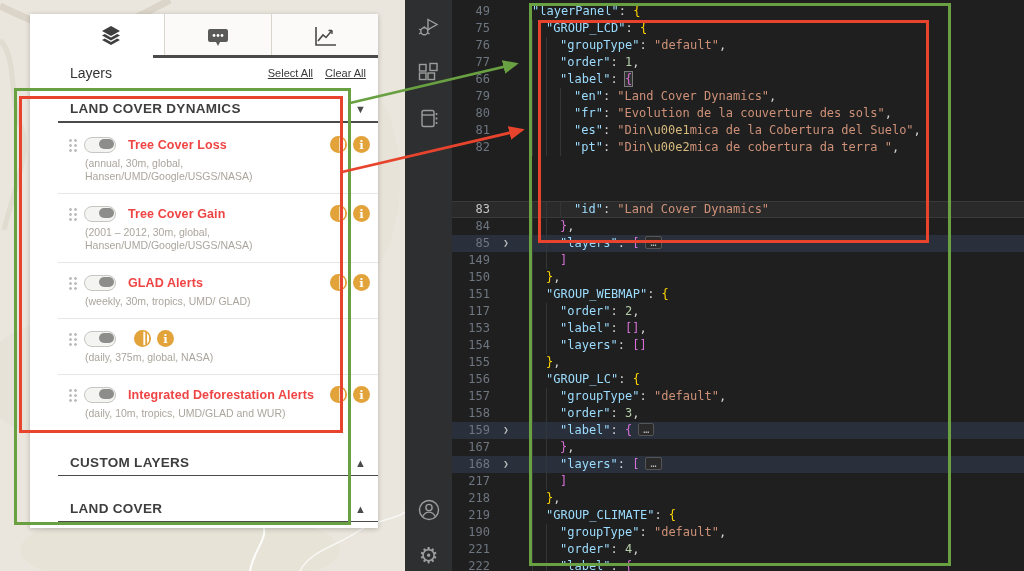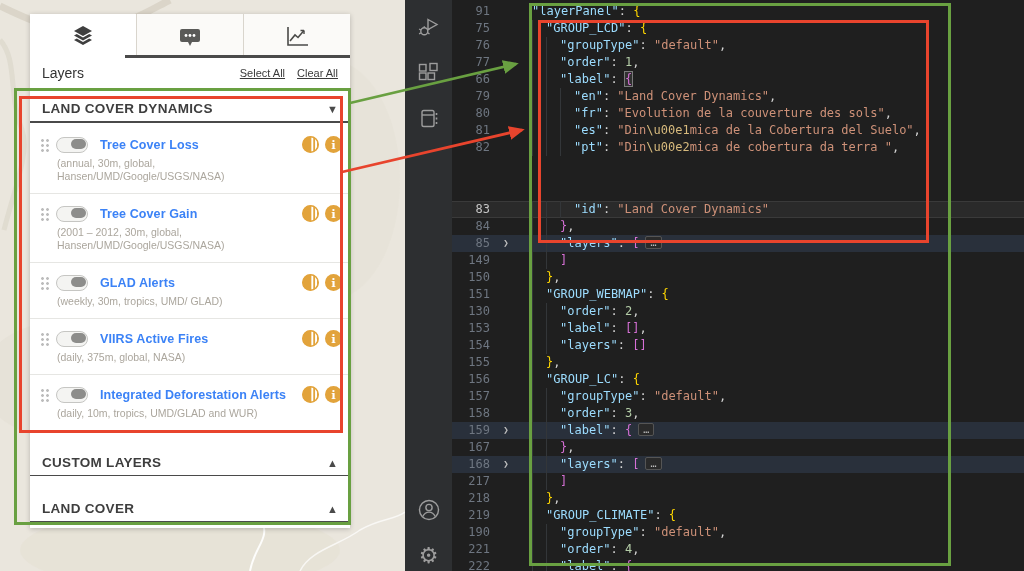--- a/index.html
+++ b/index.html
@@ -6,21 +6,21 @@
   body{
     width:1024px;height:571px;position:relative;overflow:hidden;
     font-family:"Liberation Sans",sans-serif;
     background:#1f1f1f;
   }
   
   .map{position:absolute;left:0;top:0;width:405px;height:571px;background:#eae6dd;overflow:hidden;}
   .map svg{position:absolute;left:0;top:0;}
   
   .panel{position:absolute;left:30px;top:14px;width:320px;background:#fff;
-    box-shadow:0 1px 5px rgba(0,0,0,.22);padding-bottom:6px;}
+    box-shadow:0 1px 5px rgba(0,0,0,.22);padding-bottom:6px;padding-left:28px;}
   .tabs{position:relative;display:flex;height:44px;background:#fbfaf8;}
   .tab{flex:1;display:flex;align-items:center;justify-content:center;cursor:pointer;}
   .tab.active{background:#ffffff;}
   .tab + .tab{border-left:1px solid #d9d5cd;}
   .tab-underline{position:absolute;left:95px;right:0;bottom:0;height:3px;background:#4a4a4a;}
   .panel-head{display:flex;align-items:center;height:30px;padding:0 12px;}
   .panel-title{font-size:14px;color:#333;flex:1;}
   .link{font-size:11px;font-weight:normal;color:#3a3a3a;text-decoration:underline;margin-left:12px;cursor:pointer;}
   .group-header{display:flex;align-items:center;justify-content:space-between;
     padding:13px 12px 5px 12px;border-bottom:2px solid #4a4a4a;cursor:pointer;}
@@ -31,21 +31,21 @@
   .layer-list{padding:2px 0 0 0;}
   .layer-item{padding:11px 8px 10px 10px;border-bottom:1px solid #e6e6e3;}
   .layer-item:last-child{border-bottom:none;}
   .item-row{display:flex;align-items:center;}
   .drag{width:10px;height:15px;margin-right:6px;flex:none;
     background-image:radial-gradient(#bdbdbd 1.3px, transparent 1.5px);
     background-size:5px 5px;background-position:0 1px;cursor:grab;}
   .toggle{position:relative;width:30px;height:14px;border-radius:8px;background:#f4f4f2;
     border:1px solid #c6c6c3;flex:none;margin-right:12px;cursor:pointer;}
   .knob{position:absolute;right:1px;top:1px;width:15px;height:10px;border-radius:6px;background:#8d8d8b;}
-  .item-name{flex:1;font-size:12.5px;font-weight:bold;color:#3b82f6;letter-spacing:.1px;}
+  .item-name{flex:1;font-size:12.5px;font-weight:bold;color:#ef4444;letter-spacing:.1px;}
   .item-icons{display:flex;gap:6px;flex:none;margin-left:6px;}
   .item-icons svg{cursor:pointer;}
   .item-meta{margin:4px 0 0 17px;font-size:10.5px;line-height:13px;color:#aba69d;}
   
   .annot{position:absolute;border:3px solid;pointer-events:none;background:transparent;z-index:40;}
   .annot.green{border-color:#69A041;}
   .annot.red{border-color:#E8442D;}
   .arrows{position:absolute;left:0;top:0;z-index:45;pointer-events:none;}
   
   .abar{position:absolute;left:405px;top:0;width:47px;height:571px;background:#2d2f31;z-index:10;}
@@ -206,21 +206,20 @@
         <div class="item-meta">
           <div>(weekly, 30m, tropics, UMD/ GLAD)</div>
         </div>
       </div>
       <div class="layer-item">
         <div class="item-row">
           <span class="drag"></span>
           <span class="toggle">
             <span class="knob"></span>
           </span>
-          <span class="item-name">VIIRS Active Fires</span>
           <span class="item-icons">
             <svg width="17" height="17" viewBox="0 0 16 16">
               <g clip-path="url(#legclip)">
                 <circle cx="8" cy="8" r="8" fill="#E2A33B"></circle>
                 <rect x="8.8" y="0" width="1.8" height="16" fill="#ffffff"></rect>
                 <rect x="12.3" y="0" width="1.8" height="16" fill="#ffffff"></rect>
               </g>
               <circle cx="8" cy="8" r="7.3" fill="none" stroke="#E2A33B" stroke-width="1.4"></circle>
             </svg>
             <svg width="17" height="17" viewBox="0 0 16 16">
@@ -305,36 +304,36 @@
       </svg>
     </div>
     <div class="aicon">
       <span class="gear-glyph">⚙</span>
     </div>
   </div>
 </div>
 
 <div class="editor">
   <div class="code-rows">
-      <div class="code-row"><span class="ln">91</span><span class="chev"></span><span class="code"><span style="padding-left: 14px; display: inline-block;"><span class="tk-k">"layerPanel"</span><span class="tk-p">: </span><span class="tk-b1">{</span></span></span></div>
+      <div class="code-row"><span class="ln">49</span><span class="chev"></span><span class="code"><span style="padding-left: 14px; display: inline-block;"><span class="tk-k">"layerPanel"</span><span class="tk-p">: </span><span class="tk-b1">{</span></span></span></div>
       <div class="code-row"><span class="ln">75</span><span class="chev"></span><span class="code"><span class="guide" style="left: 14px;"></span><span style="padding-left: 28px; display: inline-block;"><span class="tk-k">"GROUP_LCD"</span><span class="tk-p">: </span><span class="tk-b1">{</span></span></span></div>
       <div class="code-row"><span class="ln">76</span><span class="chev"></span><span class="code"><span class="guide" style="left: 14px;"></span><span class="guide" style="left: 28px;"></span><span style="padding-left: 42px; display: inline-block;"><span class="tk-k">"groupType"</span><span class="tk-p">: </span><span class="tk-s">"default"</span><span class="tk-p">,</span></span></span></div>
       <div class="code-row"><span class="ln">77</span><span class="chev"></span><span class="code"><span class="guide" style="left: 14px;"></span><span class="guide" style="left: 28px;"></span><span style="padding-left: 42px; display: inline-block;"><span class="tk-k">"order"</span><span class="tk-p">: </span><span class="tk-n">1</span><span class="tk-p">,</span></span></span></div>
       <div class="code-row"><span class="ln">66</span><span class="chev"></span><span class="code"><span class="guide" style="left: 14px;"></span><span class="guide" style="left: 28px;"></span><span style="padding-left: 42px; display: inline-block;"><span class="tk-k">"label"</span><span class="tk-p">: </span><span class="tk-b2m">{</span></span></span></div>
       <div class="code-row"><span class="ln">79</span><span class="chev"></span><span class="code"><span class="guide" style="left: 14px;"></span><span class="guide" style="left: 28px;"></span><span class="guide" style="left: 42px;"></span><span style="padding-left: 56px; display: inline-block;"><span class="tk-k">"en"</span><span class="tk-p">: </span><span class="tk-s">"Land Cover Dynamics"</span><span class="tk-p">,</span></span></span></div>
       <div class="code-row"><span class="ln">80</span><span class="chev"></span><span class="code"><span class="guide" style="left: 14px;"></span><span class="guide" style="left: 28px;"></span><span class="guide" style="left: 42px;"></span><span style="padding-left: 56px; display: inline-block;"><span class="tk-k">"fr"</span><span class="tk-p">: </span><span class="tk-s">"Evolution de la couverture des sols"</span><span class="tk-p">,</span></span></span></div>
       <div class="code-row"><span class="ln">81</span><span class="chev"></span><span class="code"><span class="guide" style="left: 14px;"></span><span class="guide" style="left: 28px;"></span><span class="guide" style="left: 42px;"></span><span style="padding-left: 56px; display: inline-block;"><span class="tk-k">"es"</span><span class="tk-p">: </span><span class="tk-s">"Din</span><span class="tk-e">\u00e1</span><span class="tk-s">mica de la Cobertura del Suelo"</span><span class="tk-p">,</span></span></span></div>
       <div class="code-row"><span class="ln">82</span><span class="chev"></span><span class="code"><span class="guide" style="left: 14px;"></span><span class="guide" style="left: 28px;"></span><span class="guide" style="left: 42px;"></span><span style="padding-left: 56px; display: inline-block;"><span class="tk-k">"pt"</span><span class="tk-p">: </span><span class="tk-s">"Din</span><span class="tk-e">\u00e2</span><span class="tk-s">mica de cobertura da terra "</span><span class="tk-p">,</span></span></span></div>
       <div class="code-row current"><span class="ln">83</span><span class="chev"></span><span class="code"><span class="guide" style="left: 14px;"></span><span class="guide" style="left: 28px;"></span><span class="guide" style="left: 42px;"></span><span style="padding-left: 56px; display: inline-block;"><span class="tk-k">"id"</span><span class="tk-p">: </span><span class="tk-s">"Land Cover Dynamics"</span></span></span></div>
       <div class="code-row"><span class="ln">84</span><span class="chev"></span><span class="code"><span class="guide" style="left: 14px;"></span><span class="guide" style="left: 28px;"></span><span style="padding-left: 42px; display: inline-block;"><span class="tk-b2">}</span><span class="tk-p">,</span></span></span></div>
       <div class="code-row folded"><span class="ln">85</span><span class="chev">❯</span><span class="code"><span class="guide" style="left: 14px;"></span><span class="guide" style="left: 28px;"></span><span style="padding-left: 42px; display: inline-block;"><span class="tk-k">"layers"</span><span class="tk-p">: </span><span class="tk-b2">[</span><span class="tk-fold">…</span></span></span></div>
       <div class="code-row"><span class="ln">149</span><span class="chev"></span><span class="code"><span class="guide" style="left: 14px;"></span><span class="guide" style="left: 28px;"></span><span style="padding-left: 42px; display: inline-block;"><span class="tk-b2">]</span></span></span></div>
       <div class="code-row"><span class="ln">150</span><span class="chev"></span><span class="code"><span class="guide" style="left: 14px;"></span><span style="padding-left: 28px; display: inline-block;"><span class="tk-b1">}</span><span class="tk-p">,</span></span></span></div>
       <div class="code-row"><span class="ln">151</span><span class="chev"></span><span class="code"><span class="guide" style="left: 14px;"></span><span style="padding-left: 28px; display: inline-block;"><span class="tk-k">"GROUP_WEBMAP"</span><span class="tk-p">: </span><span class="tk-b1">{</span></span></span></div>
-      <div class="code-row"><span class="ln">130</span><span class="chev"></span><span class="code"><span class="guide" style="left: 14px;"></span><span class="guide" style="left: 28px;"></span><span style="padding-left: 42px; display: inline-block;"><span class="tk-k">"order"</span><span class="tk-p">: </span><span class="tk-n">2</span><span class="tk-p">,</span></span></span></div>
+      <div class="code-row"><span class="ln">117</span><span class="chev"></span><span class="code"><span class="guide" style="left: 14px;"></span><span class="guide" style="left: 28px;"></span><span style="padding-left: 42px; display: inline-block;"><span class="tk-k">"order"</span><span class="tk-p">: </span><span class="tk-n">2</span><span class="tk-p">,</span></span></span></div>
       <div class="code-row"><span class="ln">153</span><span class="chev"></span><span class="code"><span class="guide" style="left: 14px;"></span><span class="guide" style="left: 28px;"></span><span style="padding-left: 42px; display: inline-block;"><span class="tk-k">"label"</span><span class="tk-p">: </span><span class="tk-b2">[]</span><span class="tk-p">,</span></span></span></div>
       <div class="code-row"><span class="ln">154</span><span class="chev"></span><span class="code"><span class="guide" style="left: 14px;"></span><span class="guide" style="left: 28px;"></span><span style="padding-left: 42px; display: inline-block;"><span class="tk-k">"layers"</span><span class="tk-p">: </span><span class="tk-b2">[]</span></span></span></div>
       <div class="code-row"><span class="ln">155</span><span class="chev"></span><span class="code"><span class="guide" style="left: 14px;"></span><span style="padding-left: 28px; display: inline-block;"><span class="tk-b1">}</span><span class="tk-p">,</span></span></span></div>
       <div class="code-row"><span class="ln">156</span><span class="chev"></span><span class="code"><span class="guide" style="left: 14px;"></span><span style="padding-left: 28px; display: inline-block;"><span class="tk-k">"GROUP_LC"</span><span class="tk-p">: </span><span class="tk-b1">{</span></span></span></div>
       <div class="code-row"><span class="ln">157</span><span class="chev"></span><span class="code"><span class="guide" style="left: 14px;"></span><span class="guide" style="left: 28px;"></span><span style="padding-left: 42px; display: inline-block;"><span class="tk-k">"groupType"</span><span class="tk-p">: </span><span class="tk-s">"default"</span><span class="tk-p">,</span></span></span></div>
       <div class="code-row"><span class="ln">158</span><span class="chev"></span><span class="code"><span class="guide" style="left: 14px;"></span><span class="guide" style="left: 28px;"></span><span style="padding-left: 42px; display: inline-block;"><span class="tk-k">"order"</span><span class="tk-p">: </span><span class="tk-n">3</span><span class="tk-p">,</span></span></span></div>
       <div class="code-row folded"><span class="ln">159</span><span class="chev">❯</span><span class="code"><span class="guide" style="left: 14px;"></span><span class="guide" style="left: 28px;"></span><span style="padding-left: 42px; display: inline-block;"><span class="tk-k">"label"</span><span class="tk-p">: </span><span class="tk-b2">{</span><span class="tk-fold">…</span></span></span></div>
       <div class="code-row"><span class="ln">167</span><span class="chev"></span><span class="code"><span class="guide" style="left: 14px;"></span><span class="guide" style="left: 28px;"></span><span style="padding-left: 42px; display: inline-block;"><span class="tk-b2">}</span><span class="tk-p">,</span></span></span></div>
       <div class="code-row folded"><span class="ln">168</span><span class="chev">❯</span><span class="code"><span class="guide" style="left: 14px;"></span><span class="guide" style="left: 28px;"></span><span style="padding-left: 42px; display: inline-block;"><span class="tk-k">"layers"</span><span class="tk-p">: </span><span class="tk-b2">[</span><span class="tk-fold">…</span></span></span></div>
       <div class="code-row"><span class="ln">217</span><span class="chev"></span><span class="code"><span class="guide" style="left: 14px;"></span><span class="guide" style="left: 28px;"></span><span style="padding-left: 42px; display: inline-block;"><span class="tk-b2">]</span></span></span></div>

